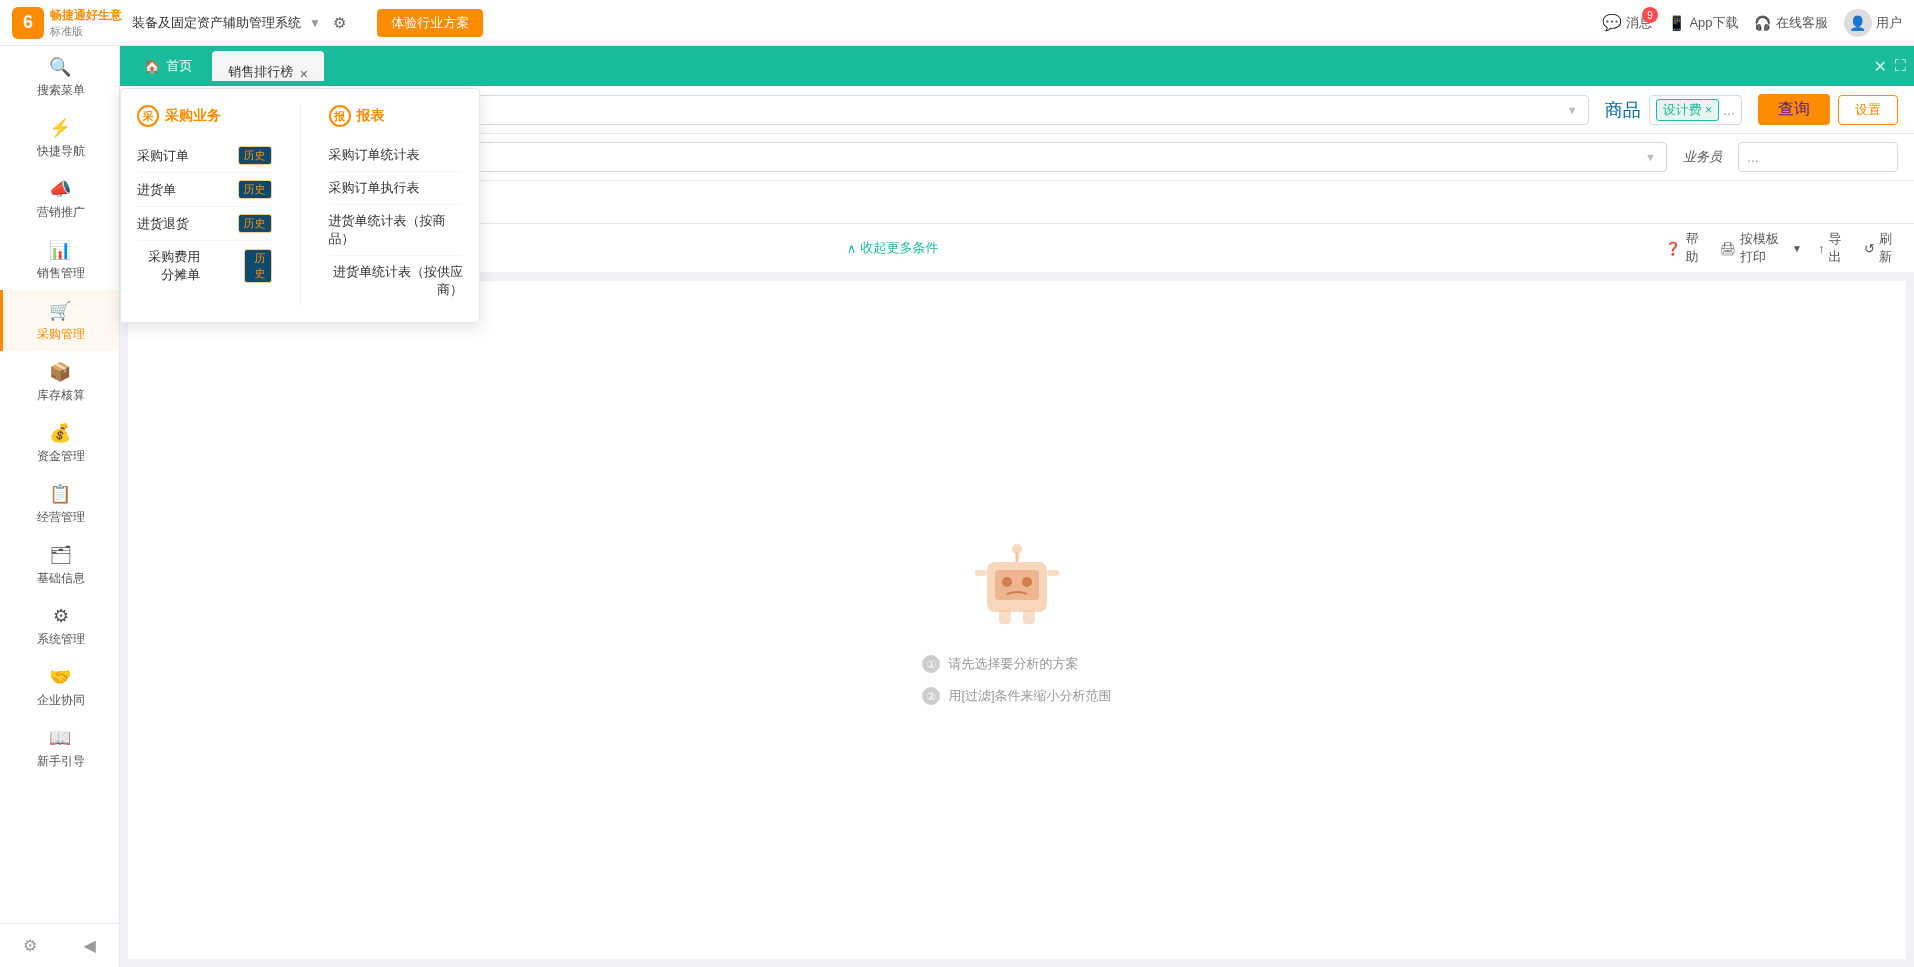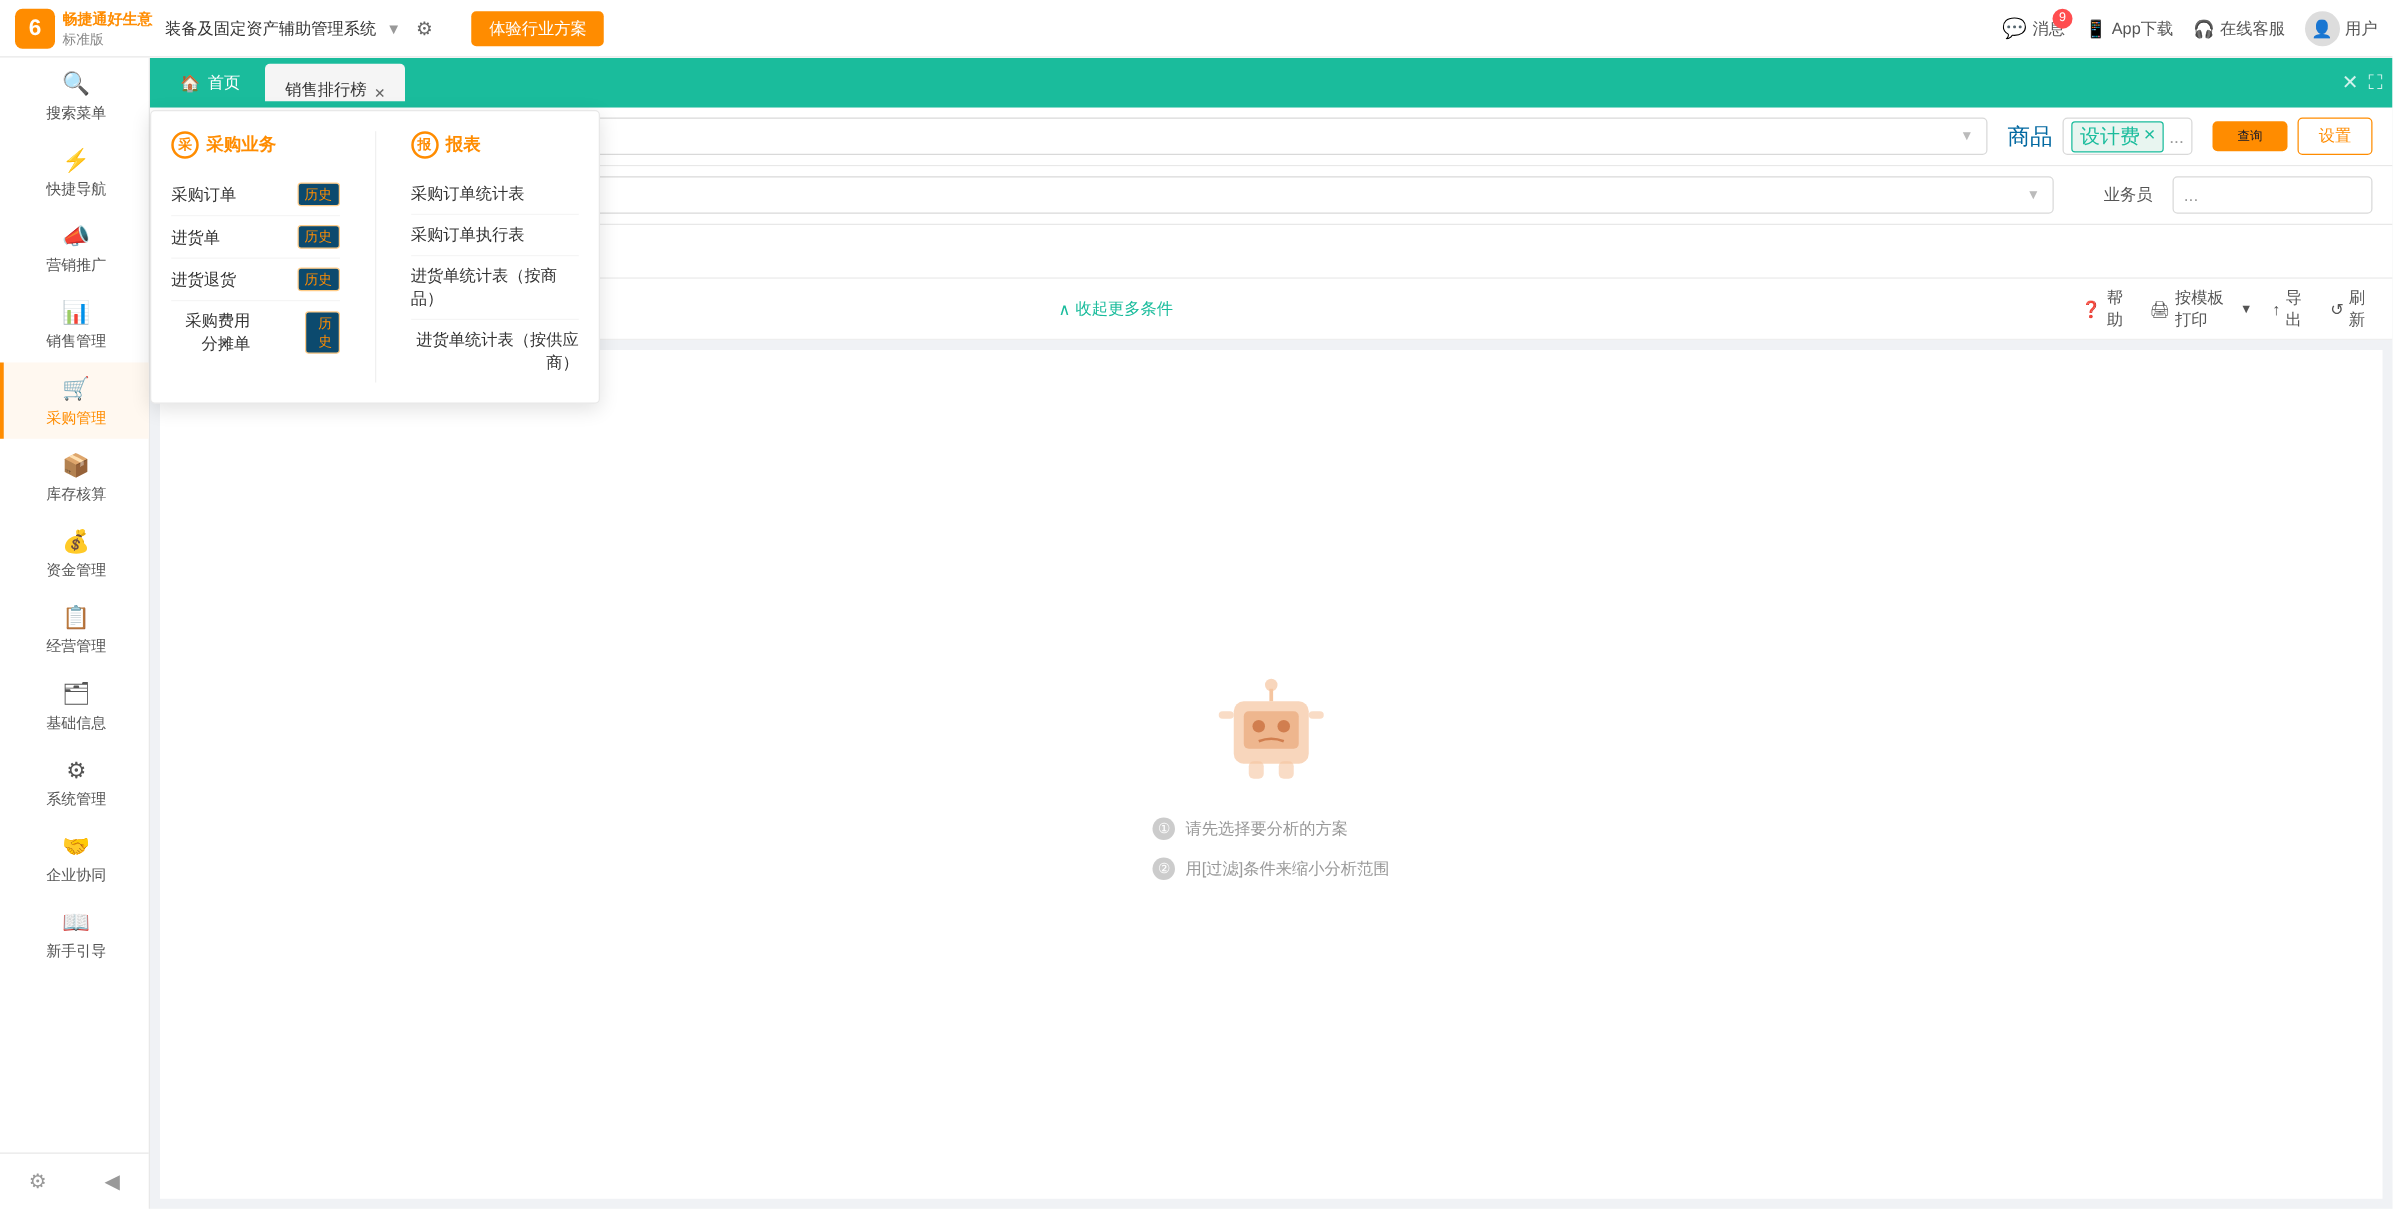--- a/index.html
+++ b/index.html
@@ -183,25 +183,25 @@
     .toolbar-item {
       display: flex;
       align-items: center;
       gap: 4px;
       color: #555;
       font-size: 13px;
       cursor: pointer;
     }
     .query-btn {
       background: #ff8c00;
-      color: #0f172a;
+      color: #4c1d95;
       border: none;
       padding: 5px 20px;
       border-radius: 4px;
-      font-size: 10px;
+      font-size: 16px;
       cursor: pointer;
       margin-left: auto;
       text-align: center;
     }
     .set-btn {
       background: #fff;
       color: #ff8c00;
       border: 1px solid #ff8c00;
       padding: 5px 16px;
       border-radius: 4px;
@@ -430,40 +430,40 @@
         <div class="date-input">
           <span>2024-12-31</span>
         </div>
         <span style="color:#555;font-size:13px;margin-left:12px;">单据状态</span>
         <div class="filter-control" style="min-width:180px;">
           <span></span>
           <span class="chevron">▼</span>
         </div>
         <span style="color:#0369a1;font-size:18px;margin-left:8px;font-family:Liberation Serif, serif;">商品</span>
         <div style="display:flex;align-items:center;gap:4px;border:1px solid #d9d9d9;border-radius:4px;padding:2px 6px;height:30px;">
-          <span style="background:#e8f5f0;color:#1abc9c;border:1px solid #1abc9c;border-radius:3px;padding:1px 6px;font-size:16px;display:flex;align-items:center;gap:3px;">
+          <span style="background:#e8f5f0;color:#1abc9c;border:1px solid #1abc9c;border-radius:3px;padding:1px 6px;font-size:13px;display:flex;align-items:center;gap:3px;">
             <span>设计费</span>
             <span style="cursor:pointer;">×</span>
           </span>
           <span class="dots">...</span>
         </div>
       </div>
       <div style="display:flex;gap:8px;align-items:center;">
         <button class="query-btn">查询</button>
         <button class="set-btn">设置</button>
       </div>
     </div>
 
     <div style="background:white;display:flex;align-items:center;padding:8px 16px;gap:16px;border-bottom:1px solid #e8e8e8;">
       <span style="color:#555;font-size:13px;">排名项目</span>
       <div class="filter-control" style="min-width:180px;">
         <span>金额</span>
         <span class="chevron">▼</span>
       </div>
-      <span style="color:#555;font-size:13px;margin-left:24px;">业务员</span>
+      <span style="color:#555;font-size:13px;font-style:italic;">业务员</span>
       <div style="display:flex;align-items:center;gap:4px;border:1px solid #d9d9d9;border-radius:4px;padding:2px 8px;height:30px;min-width:160px;">
         <span class="dots">...</span>
       </div>
     </div>
 
     <div style="background:white;display:flex;align-items:center;padding:6px 16px;border-bottom:1px solid #e8e8e8;">
       <span style="color:#555;font-size:13px;margin-right:8px;">客户</span>
       <div style="display:flex;align-items:center;gap:4px;border:1px solid #d9d9d9;border-radius:4px;padding:2px 8px;height:30px;min-width:160px;">
         <span class="dots">...</span>
       </div>

